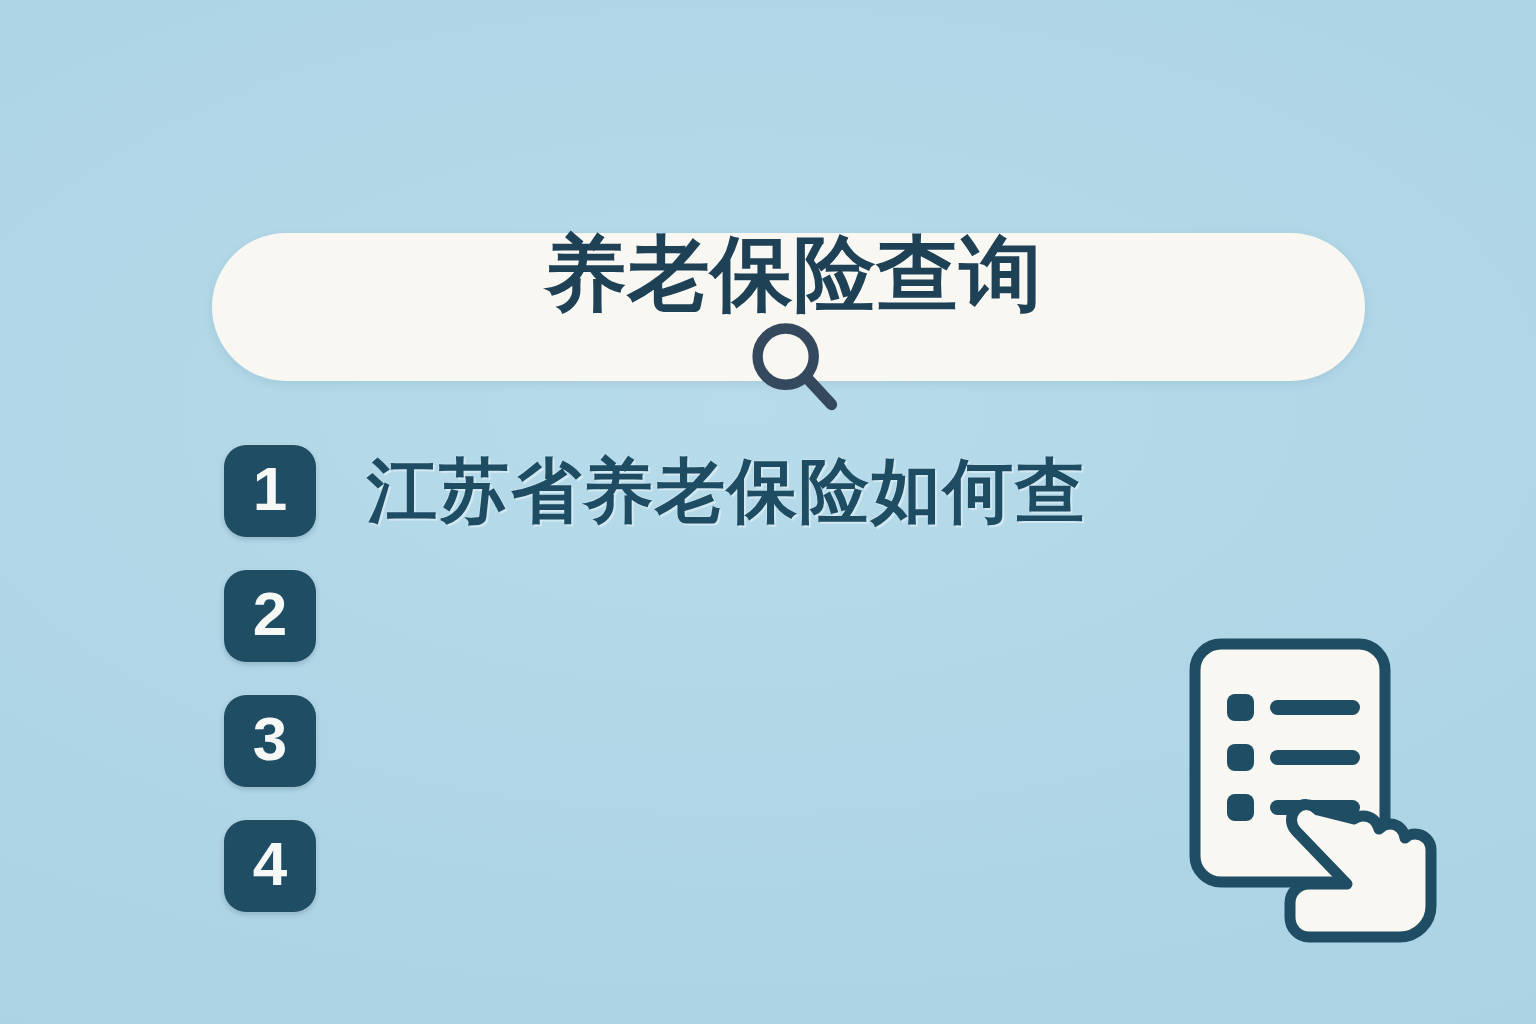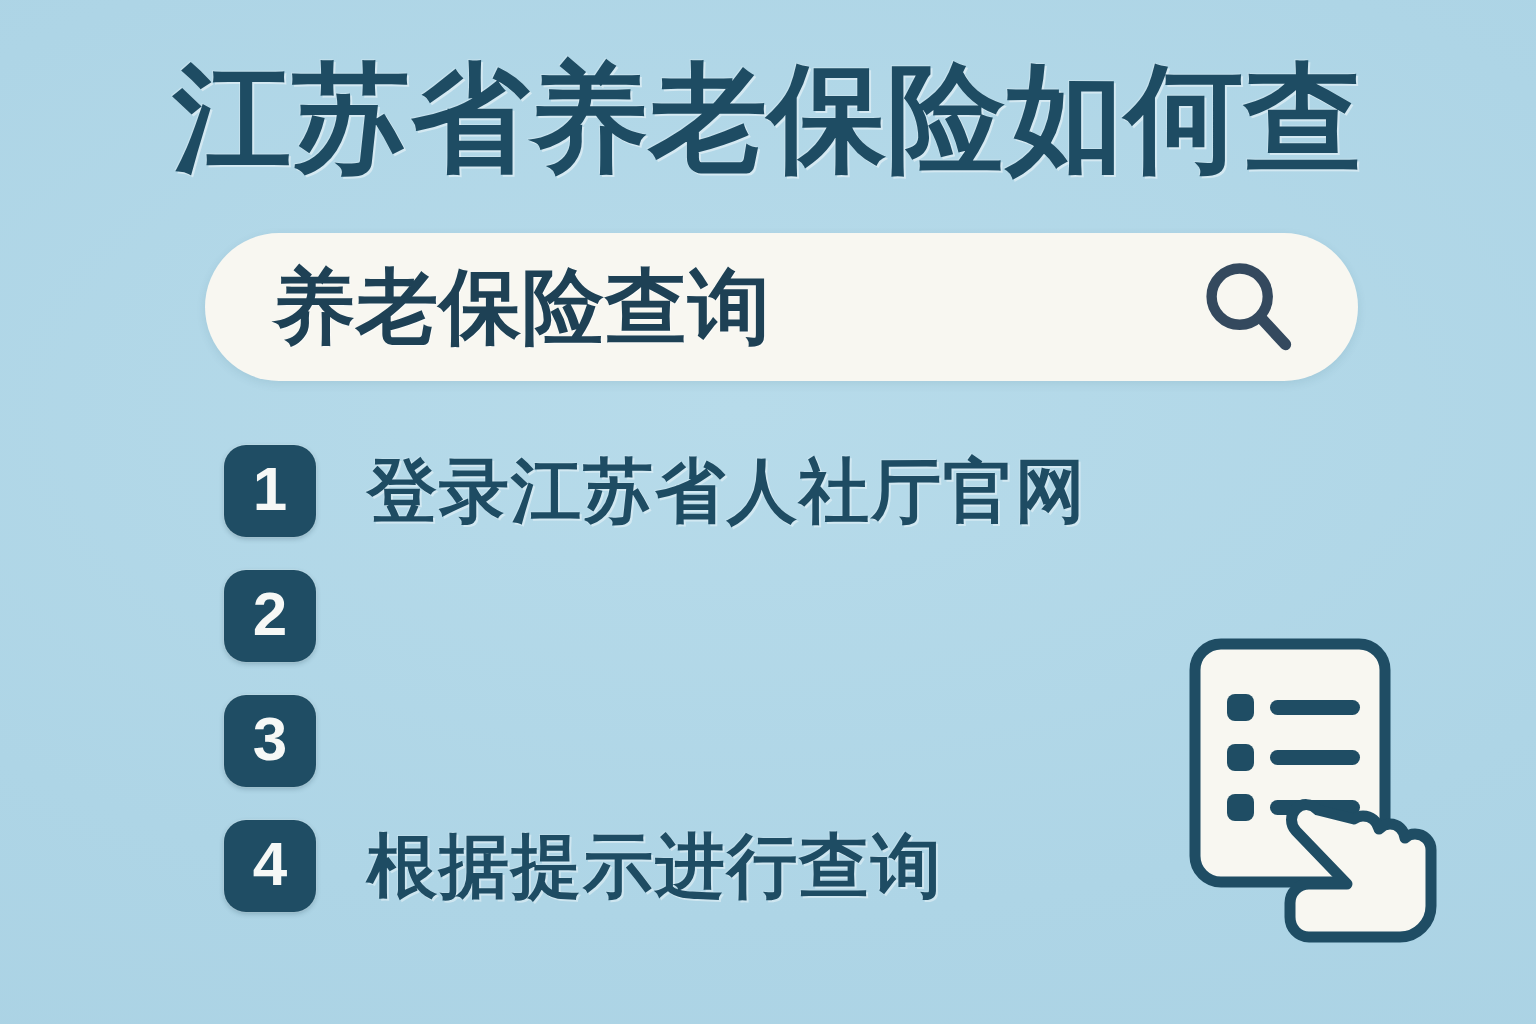--- a/index.html
+++ b/index.html
@@ -41,30 +41,31 @@
     color:#1e4c63;
     text-shadow:
       2px 2px 0 rgba(255,255,255,.45),
       -1px -1px 0 rgba(255,255,255,.25);
     white-space:nowrap;
   }
 
   
   .searchbar {
     position:absolute;
-    left:205px;
+    left:212px;
     top:233px;
     width:1153px;
     height:148px;
     background:#f8f7f1;
     border-radius:74px;
     box-shadow:0 3px 10px rgba(30,76,99,.10);
     display:flex;
     align-items:center;
     padding:0 58px 0 68px;
+    flex-direction:column;
   }
 
   .search-text {
     flex:1;
     font-size:82px;
     font-weight:700;
     color:#1e4155;
     letter-spacing:1px;
     line-height:1;
     white-space:nowrap;
@@ -134,50 +135,48 @@
     width:290px;
     height:320px;
   }
   .illustration svg { display:block; width:100%; height:100%; }
 </style>
 </head>
 <body>
 
 <div class="canvas">
 
-  <h1 class="title">江苏省养老保险如何查</h1>
 
   <div class="searchbar">
     <div class="search-text">养老保险查询</div>
     <span class="search-icon">
       <svg viewBox="0 0 100 100" aria-hidden="true">
         <circle cx="42" cy="40" r="27" fill="none" stroke="#34495e" stroke-width="10"></circle>
         <line x1="62" y1="60" x2="86" y2="86" stroke="#34495e" stroke-width="11" stroke-linecap="round"></line>
       </svg>
     </span>
   </div>
 
   <div class="steps">
 
     <div class="step">
       <div class="step-badge">1</div>
-      <div class="step-label">登录江苏省人社厅官网</div>
+      <div class="step-label">江苏省养老保险如何查</div>
     </div>
 
     <div class="step">
       <div class="step-badge">2</div>
     </div>
 
     <div class="step">
       <div class="step-badge">3</div>
     </div>
 
     <div class="step">
       <div class="step-badge">4</div>
-      <div class="step-label">根据提示进行查询</div>
     </div>
 
   </div>
 
   <div class="illustration">
     <svg viewBox="0 0 290 320" aria-hidden="true">
 
       <g>
         <rect x="10" y="12" width="190" height="238" rx="26" ry="26" fill="#f8f7f1" stroke="#1f4d64" stroke-width="11"></rect>
 

